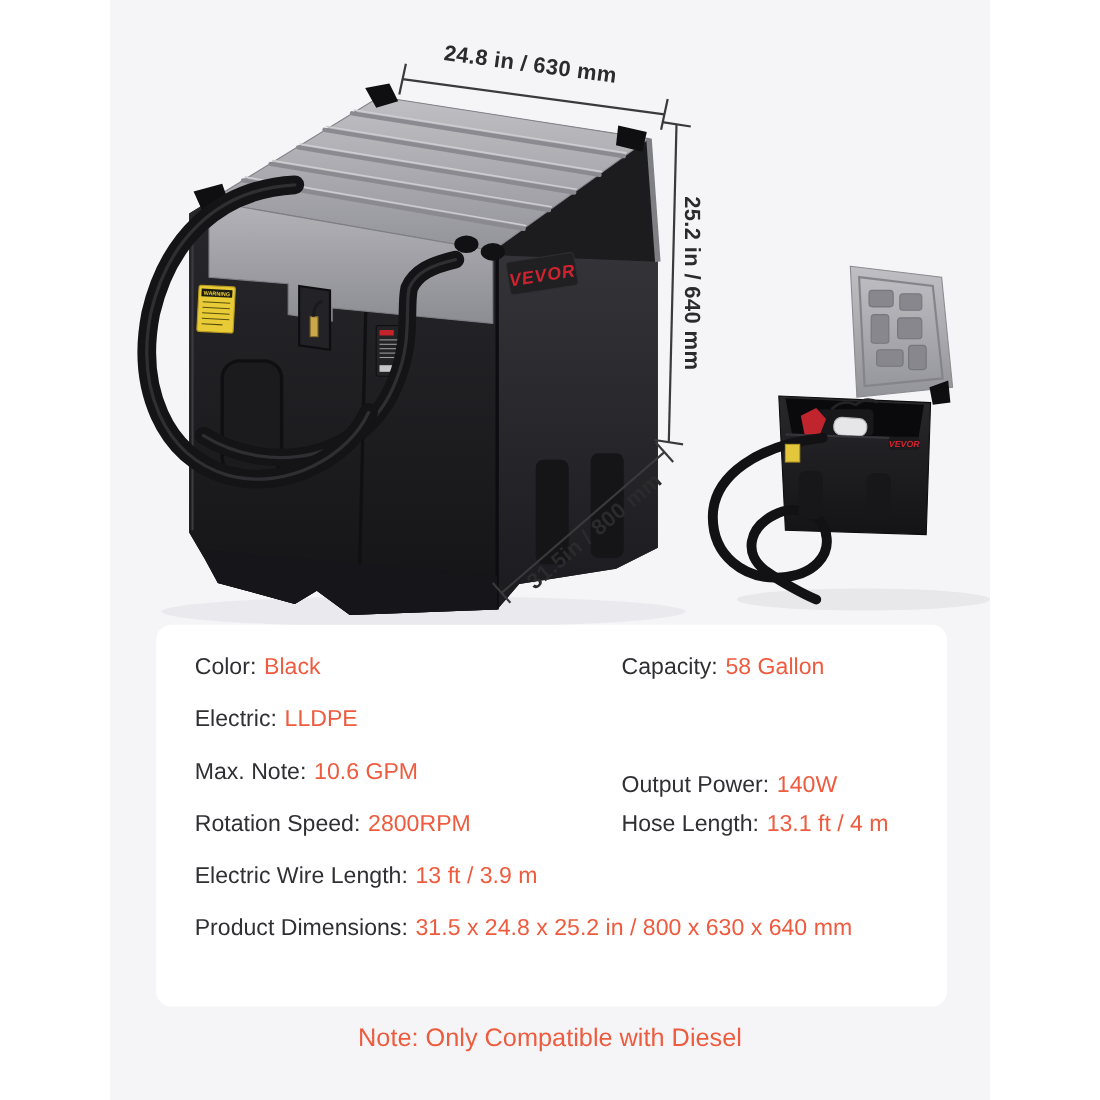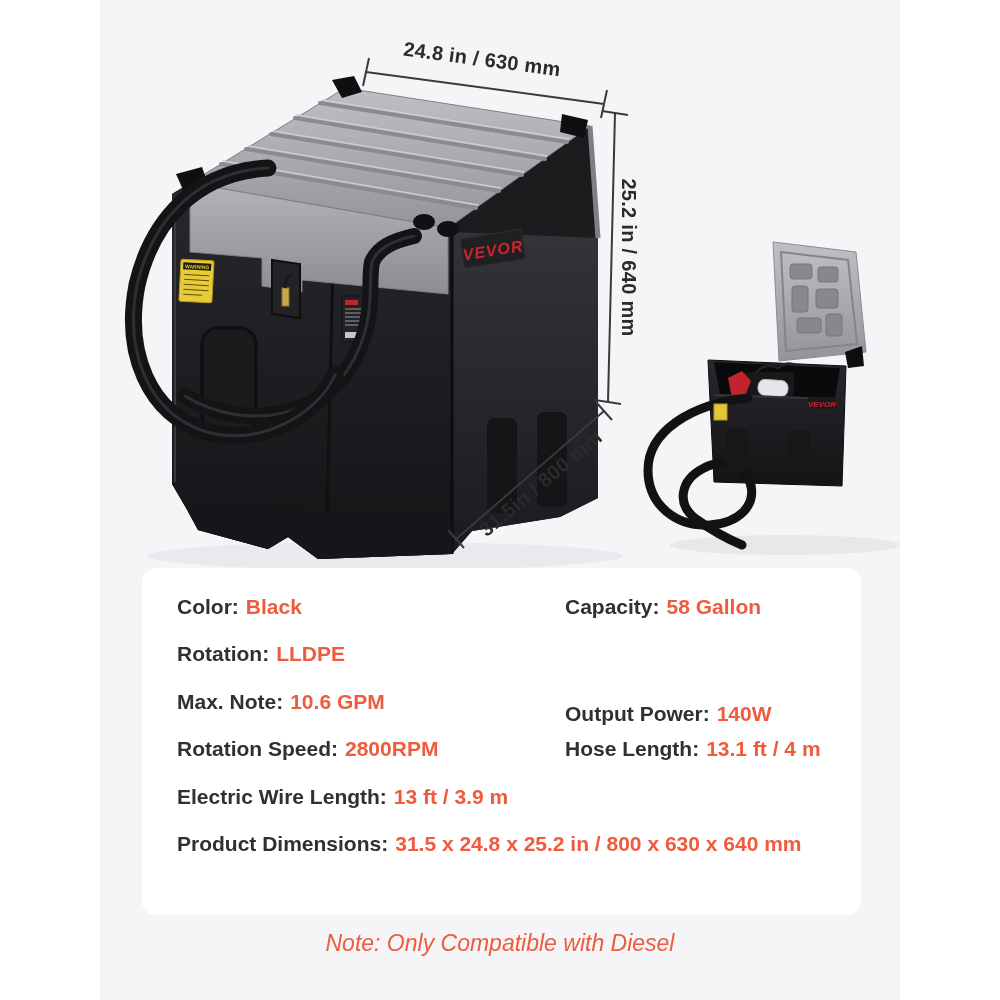--- a/index.html
+++ b/index.html
@@ -16,29 +16,29 @@
     letter-spacing:.3px; text-align:center; white-space:nowrap;
   }
   #dim-width  { left:357px; top:48px;  width:250px; transform:rotate(7.6deg); }
   #dim-height { left:508px; top:246px; width:240px; transform:rotate(90deg); }
   #dim-depth  { left:431px; top:472px; width:220px; transform:rotate(-40deg); }
 
   .specs {
     position:absolute; left:142px; top:568px; width:719px; height:347px;
     background:#ffffff; border-radius:14px;
   }
-  .spec-row { position:absolute; font-size:21px; font-weight:700; white-space:nowrap; line-height:28px; }
+  .spec-row { position:absolute; font-size:21px; font-weight:400; white-space:nowrap; line-height:28px; }
   .spec-row.left-col  { left:35px; }
   .spec-row.right-col { left:423px; }
   .spec-label { color:#303034; }
   .spec-value { color:#EE5B3E; margin-left:7px; }
 
   .note {
     position:absolute; left:100px; top:930px; width:800px; text-align:center;
-    font-size:23px; font-weight:500; color:#EE5B3E;font-style:italic;
+    font-size:23px; font-weight:500; color:#EE5B3E;
   }
 </style>
 </head>
 <body>
 
 <div class="band"></div>
 
 <svg class="scene" width="1000" height="1000" viewBox="0 0 1000 1000">
   <defs>
     <linearGradient id="lidTop" x1="0" y1="0" x2="0" y2="1">
@@ -206,21 +206,21 @@
 
 <div class="dim-label" id="dim-width">24.8 in / 630 mm</div>
 <div class="dim-label" id="dim-height">25.2 in / 640 mm</div>
 <div class="dim-label" id="dim-depth">31.5in / 800 mm</div>
 
 <div class="specs">
   <div class="spec-row left-col" style="top:25px">
     <span class="spec-label">Color:</span><span class="spec-value">Black</span>
   </div>
   <div class="spec-row left-col" style="top:72px">
-    <span class="spec-label">Rotation:</span><span class="spec-value">LLDPE</span>
+    <span class="spec-label">Electric:</span><span class="spec-value">LLDPE</span>
   </div>
   <div class="spec-row left-col" style="top:120px">
     <span class="spec-label">Max. Note:</span><span class="spec-value">10.6 GPM</span>
   </div>
   <div class="spec-row left-col" style="top:167px">
     <span class="spec-label">Rotation Speed:</span><span class="spec-value">2800RPM</span>
   </div>
   <div class="spec-row left-col" style="top:215px">
     <span class="spec-label">Electric Wire Length:</span><span class="spec-value">13 ft / 3.9 m</span>
   </div>

